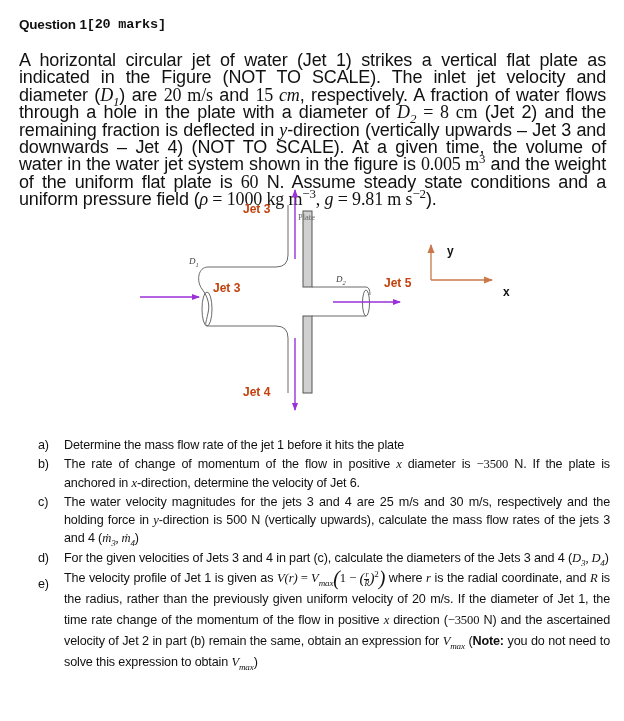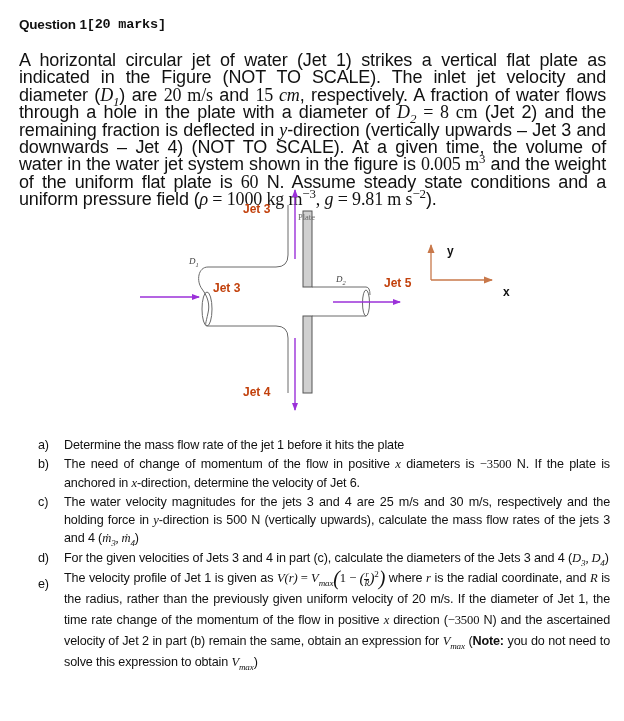--- a/index.html
+++ b/index.html
@@ -125,21 +125,21 @@
   <span class="axis-label" style="left:363px;top:100px;">x</span>
 </div>
 
 <div class="questions">
   <div class="q">
     <span class="lbl">a)</span>
     <span class="txt">Determine the mass flow rate of the jet 1 before it hits the plate</span>
   </div>
   <div class="q">
     <span class="lbl">b)</span>
-    <span class="txt"><span>The need of change of momentum of the flow in positive </span><span class="m">x</span><span> diameters is </span><span class="mr">−3500</span><span> N. If the plate is anchored in </span><span class="m">x</span><span>-direction, determine the velocity of Jet 6.</span></span>
+    <span class="txt"><span>The rate of change of momentum of the flow in positive </span><span class="m">x</span><span> diameter is </span><span class="mr">−3500</span><span> N. If the plate is anchored in </span><span class="m">x</span><span>-direction, determine the velocity of Jet 6.</span></span>
   </div>
   <div class="q">
     <span class="lbl">c)</span>
     <span class="txt"><span>The water velocity magnitudes for the jets 3 and 4 are 25 m/s and 30 m/s, respectively and the holding force in </span><span class="m">y</span><span>-direction is 500 N (vertically upwards), calculate the mass flow rates of the jets 3 and 4 (</span><span class="m"><span>ṁ</span><sub>3</sub><span>, </span><span>ṁ</span><sub>4</sub></span><span>)</span></span>
   </div>
   <div class="q">
     <span class="lbl">d)</span>
     <span class="txt"><span>For the given velocities of Jets 3 and 4 in part (c), calculate the diameters of the Jets 3 and 4 (</span><span class="m"><span>D</span><sub>3</sub><span>, </span><span>D</span><sub>4</sub></span><span>)</span></span>
   </div>
   <div class="q e">

